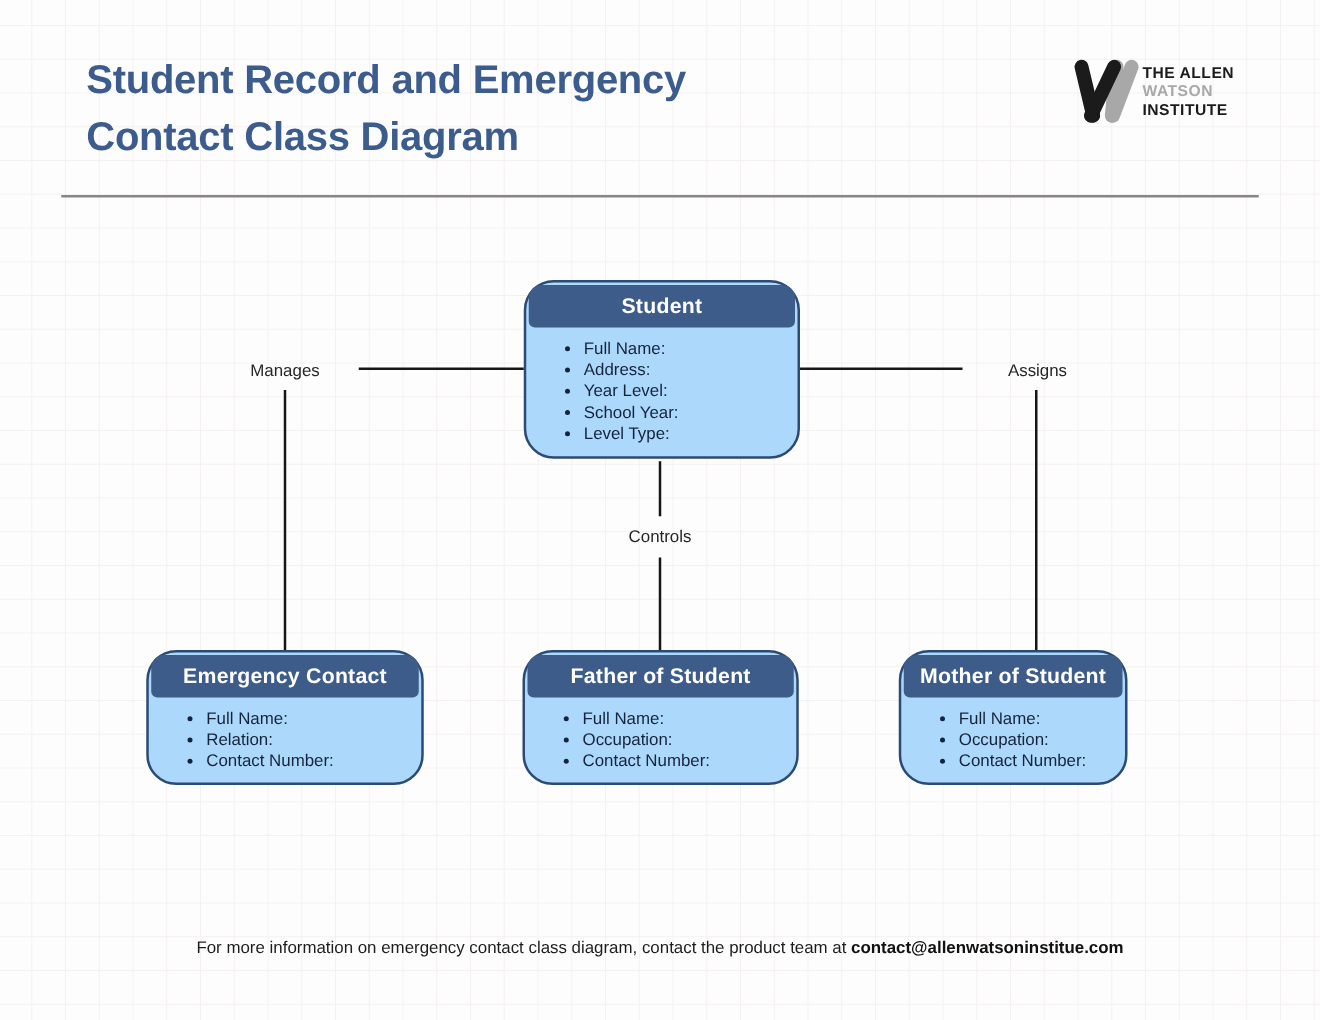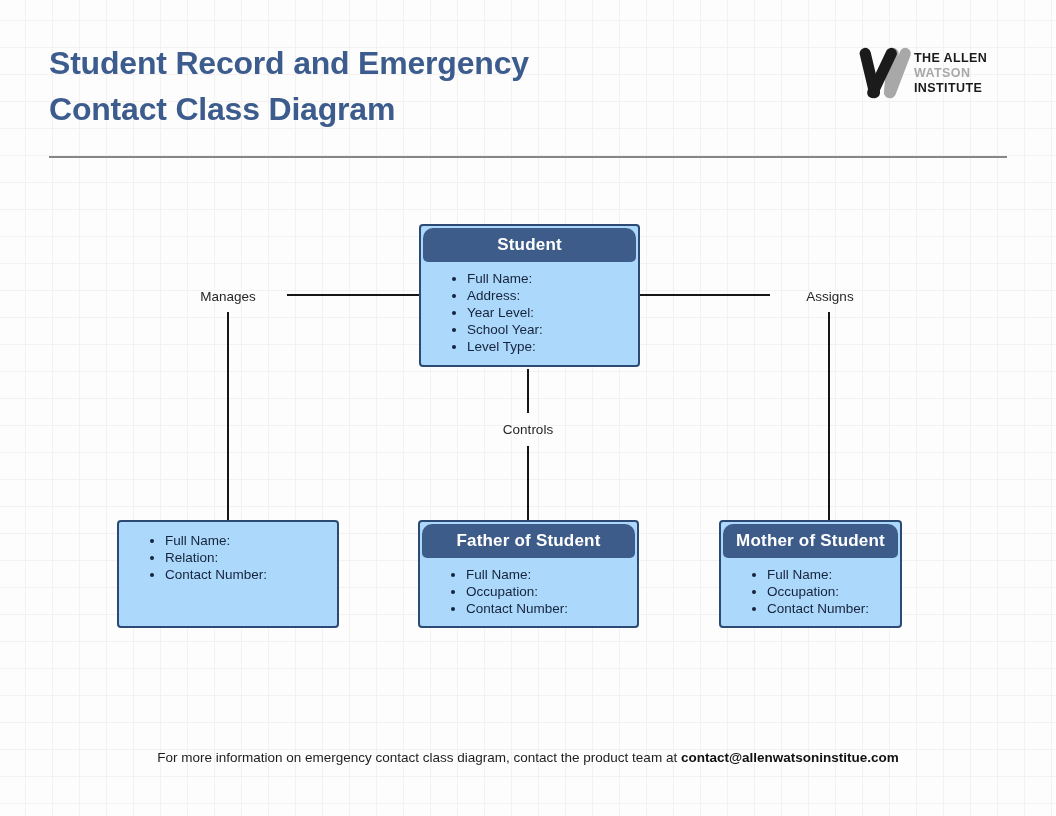--- a/index.html
+++ b/index.html
@@ -18,35 +18,35 @@
       linear-gradient(to bottom, #f6f1f1 1px, transparent 1px);
     background-size:27px 27px;
     background-position:25px 20px;
   }
   
   .page-title{
     position:absolute; left:49px; top:40px;
     font-size:32px; font-weight:800; line-height:46px;
     color:var(--title); letter-spacing:-0.2px;
   }
-  .page-title span{display:block;}
+  .page-title span{display:block;margin-left:20px;}
   .brand-logo{position:absolute; left:850px; top:46px; display:flex; align-items:center; }
   .logo-mark{width:64px; height:54px;}
   .logo-text{display:flex; flex-direction:column; justify-content:center;}
   .logo-text span{
     font-size:12.5px; font-weight:700; line-height:15px; letter-spacing:0.4px;
     color:var(--logo-black); white-space:nowrap;
   }
   .logo-text .gray{color:var(--logo-gray);}
   .divider{position:absolute; left:49px; top:156px; width:958px; height:2px; background:var(--divider);}
 
   
   .box{
     position:absolute; background:var(--box-body);
-    border:2px solid var(--box-border); border-radius:4px; padding:2px;
+    border:2px solid var(--box-border); border-radius:24px; padding:2px;
   }
   .box-header{
     background:var(--box-header); border-radius:10px 10px 5px 5px;
     color:#ffffff; font-weight:700; font-size:17px; letter-spacing:0.2px;
     text-align:center; height:34px; line-height:34px;
   }
   .box ul{margin:8px 0 0 0; padding:0 0 0 44px; list-style:disc;}
   .box li{font-size:13.5px; line-height:17px; color:var(--box-text);}
   .box-student{left:419px; top:224px; width:221px; height:143px;}
   .box-emergency{left:117px; top:520px; width:222px; height:108px;}
@@ -119,20 +119,21 @@
   <div class="h-line line-assigns-h"></div>
   <div class="v-line line-assigns-v"></div>
   <div class="v-line line-controls-v1"></div>
   <div class="v-line line-controls-v2"></div>
 
   <div class="rel-label label-manages">Manages</div>
   <div class="rel-label label-assigns">Assigns</div>
   <div class="rel-label label-controls">Controls</div>
 
   <div class="box box-emergency">
+    <div class="box-header">Emergency Contact</div>
     <ul>
       <li>Full Name:</li>
       <li>Relation:</li>
       <li>Contact Number:</li>
     </ul>
   </div>
 
   <div class="box box-father">
     <div class="box-header">Father of Student</div>
     <ul>

